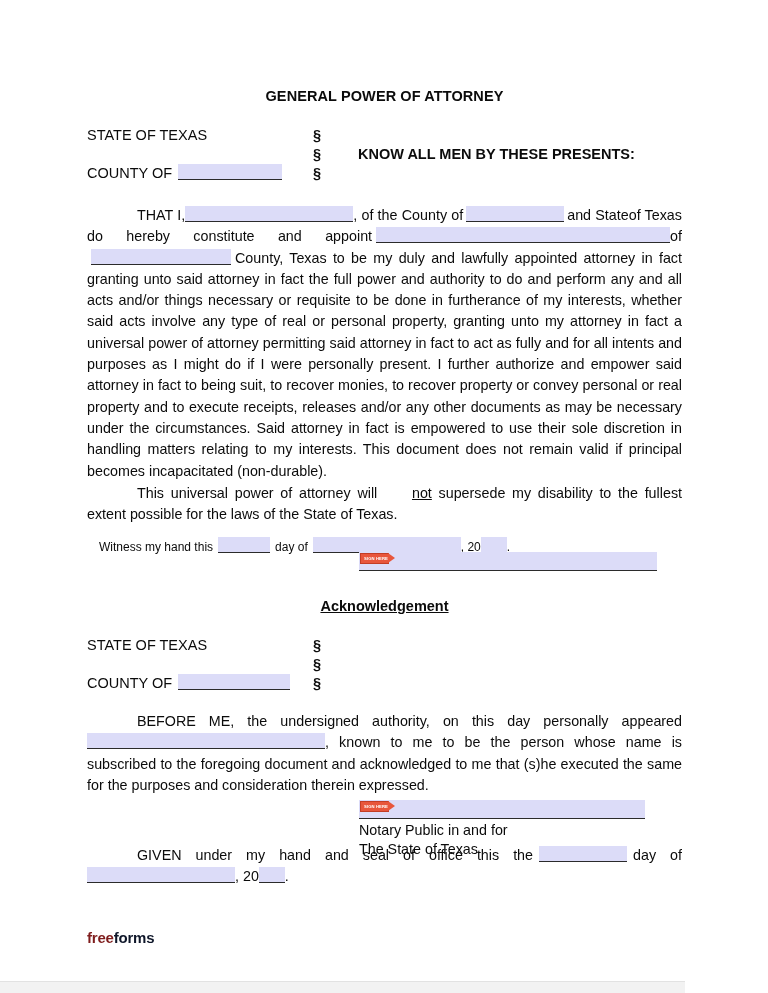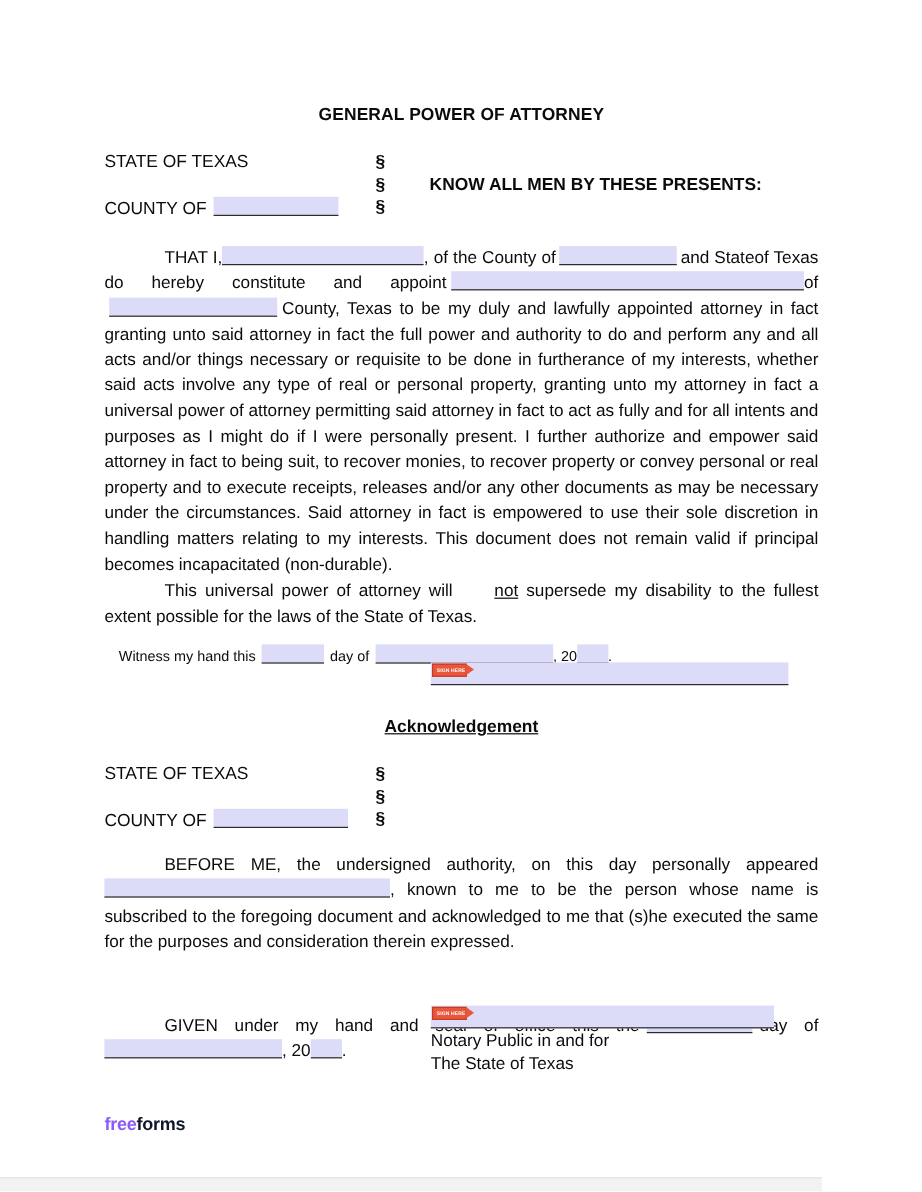--- a/index.html
+++ b/index.html
@@ -198,21 +198,21 @@
 
   
   #footer-logo {
     position: absolute;
     left: 87px;
     top: 929px;
     font-size: 15px;
     font-weight: bold;
     letter-spacing: -0.2px;
   }
-  #footer-logo .lg-free { color: #8b5cf6; }
+  #footer-logo .lg-free { color: #7f1d1d; }
   #footer-logo .lg-forms { color: #0f172a; }
 </style>
 </head>
 <body>
 
 <div id="page">
   <div id="sheet"></div>
 
   <div class="content">
 
@@ -258,21 +258,21 @@
       <div class="vrow" style="height:21px;">
         <span class="county-line"><span>COUNTY OF</span><span class="fld" style="width:112px;margin-left:6px;"></span></span>
         <span class="sect">§</span>
       </div>
     </div>
 
     <div class="para" style="top:711px;"><span class="indent"></span><span>BEFORE ME, the undersigned authority, on this day personally appeared</span><span class="fld" style="width:238px;"></span><span>, known to me to be the person whose name is subscribed to the foregoing document and acknowledged to me that (s)he executed the same for the purposes and consideration therein expressed.</span></div>
 
     <div class="para" style="top:805px;margin-top:40px;"><span class="indent"></span><span>GIVEN under my hand and seal of office this the</span><span class="fld" style="width:88px;margin-left:6px;margin-right:6px;"></span><span>day of</span><span class="fld" style="width:148px;"></span><span>, 20</span><span class="yr"></span><span>.</span></div>
 
-    <div class="sigblock" style="left:272px;top:838px;width:286px;">
+    <div class="sigblock" style="left:272px;top:800px;width:286px;">
       <div class="sigfield">
         <span class="sigtag">SIGN HERE</span>
       </div>
       <div class="sigcaption">Notary Public in and for</div>
       <div class="sigcaption" style="margin-top:0;">The State of Texas</div>
     </div>
 
   </div>
 
   <div id="footer-logo"><span class="lg-free">free</span><span class="lg-forms">forms</span></div>

